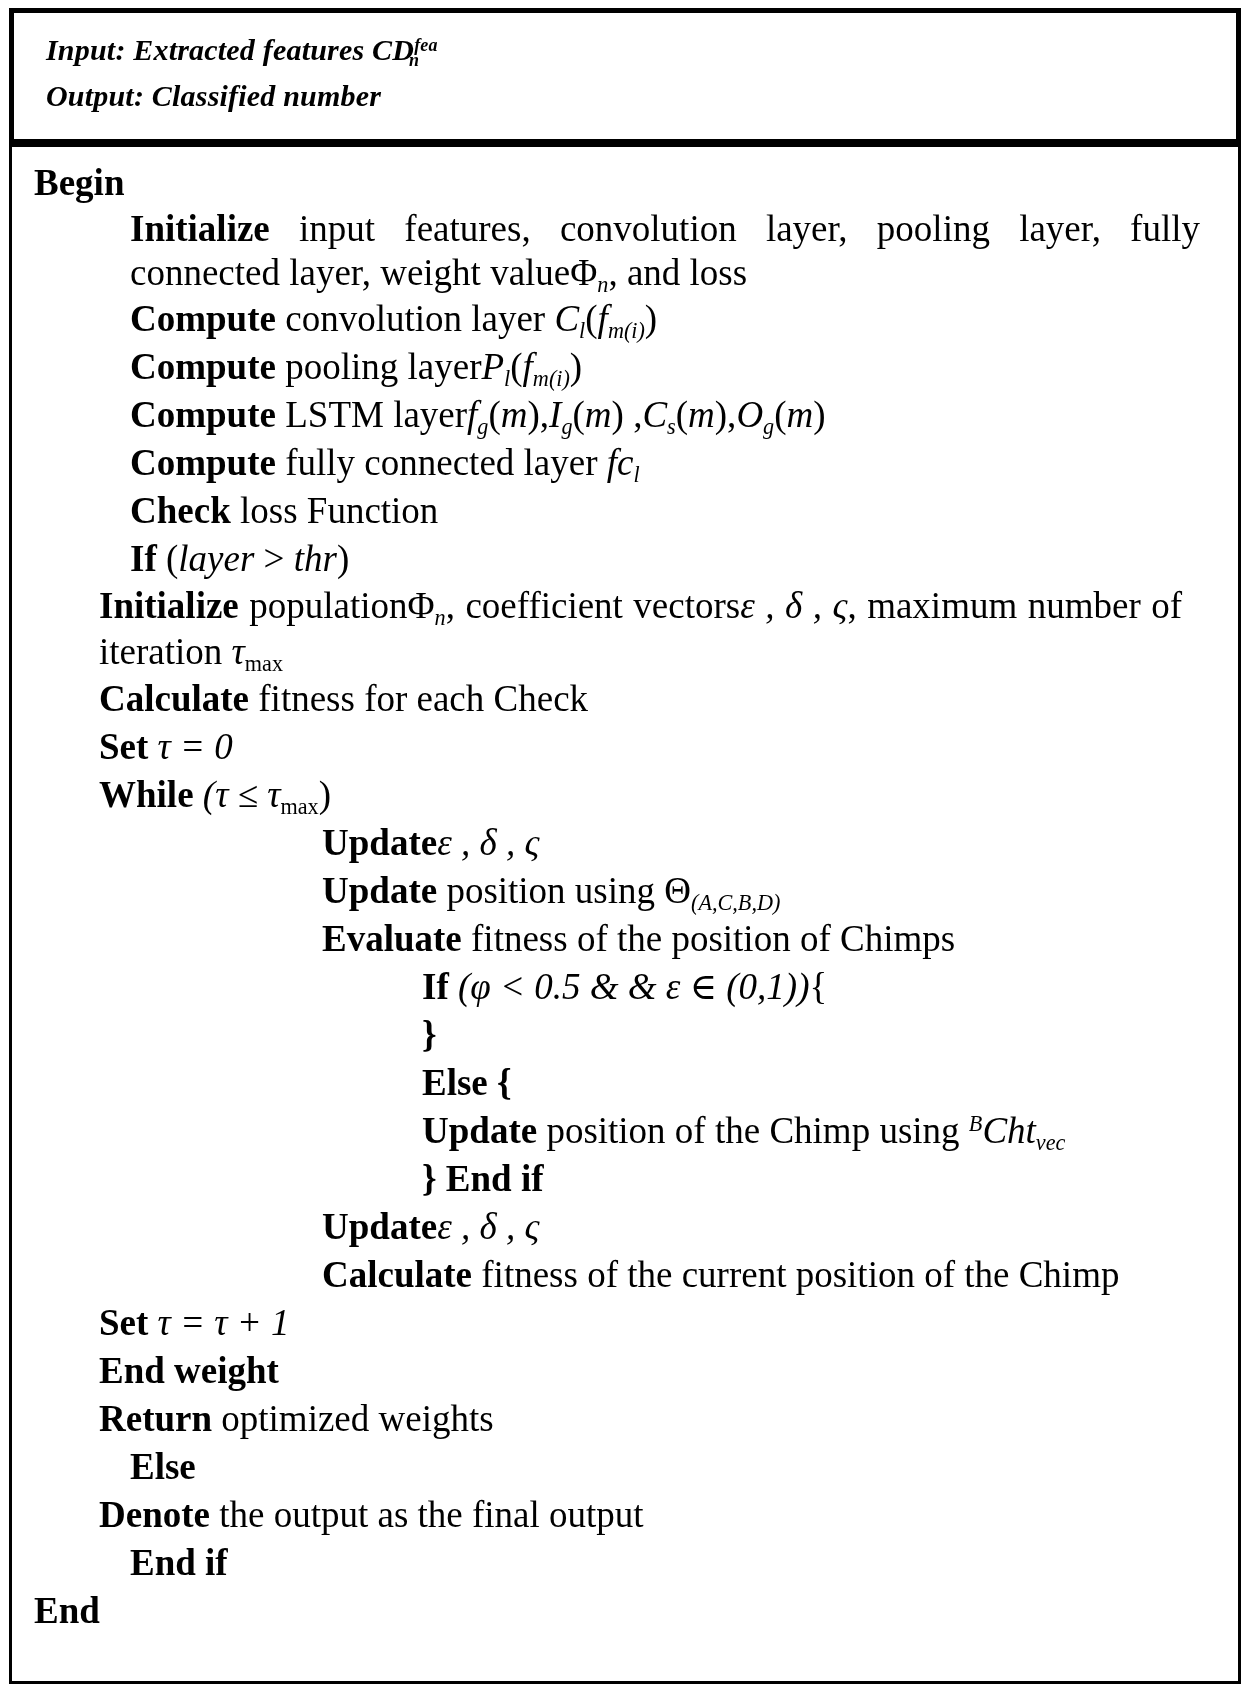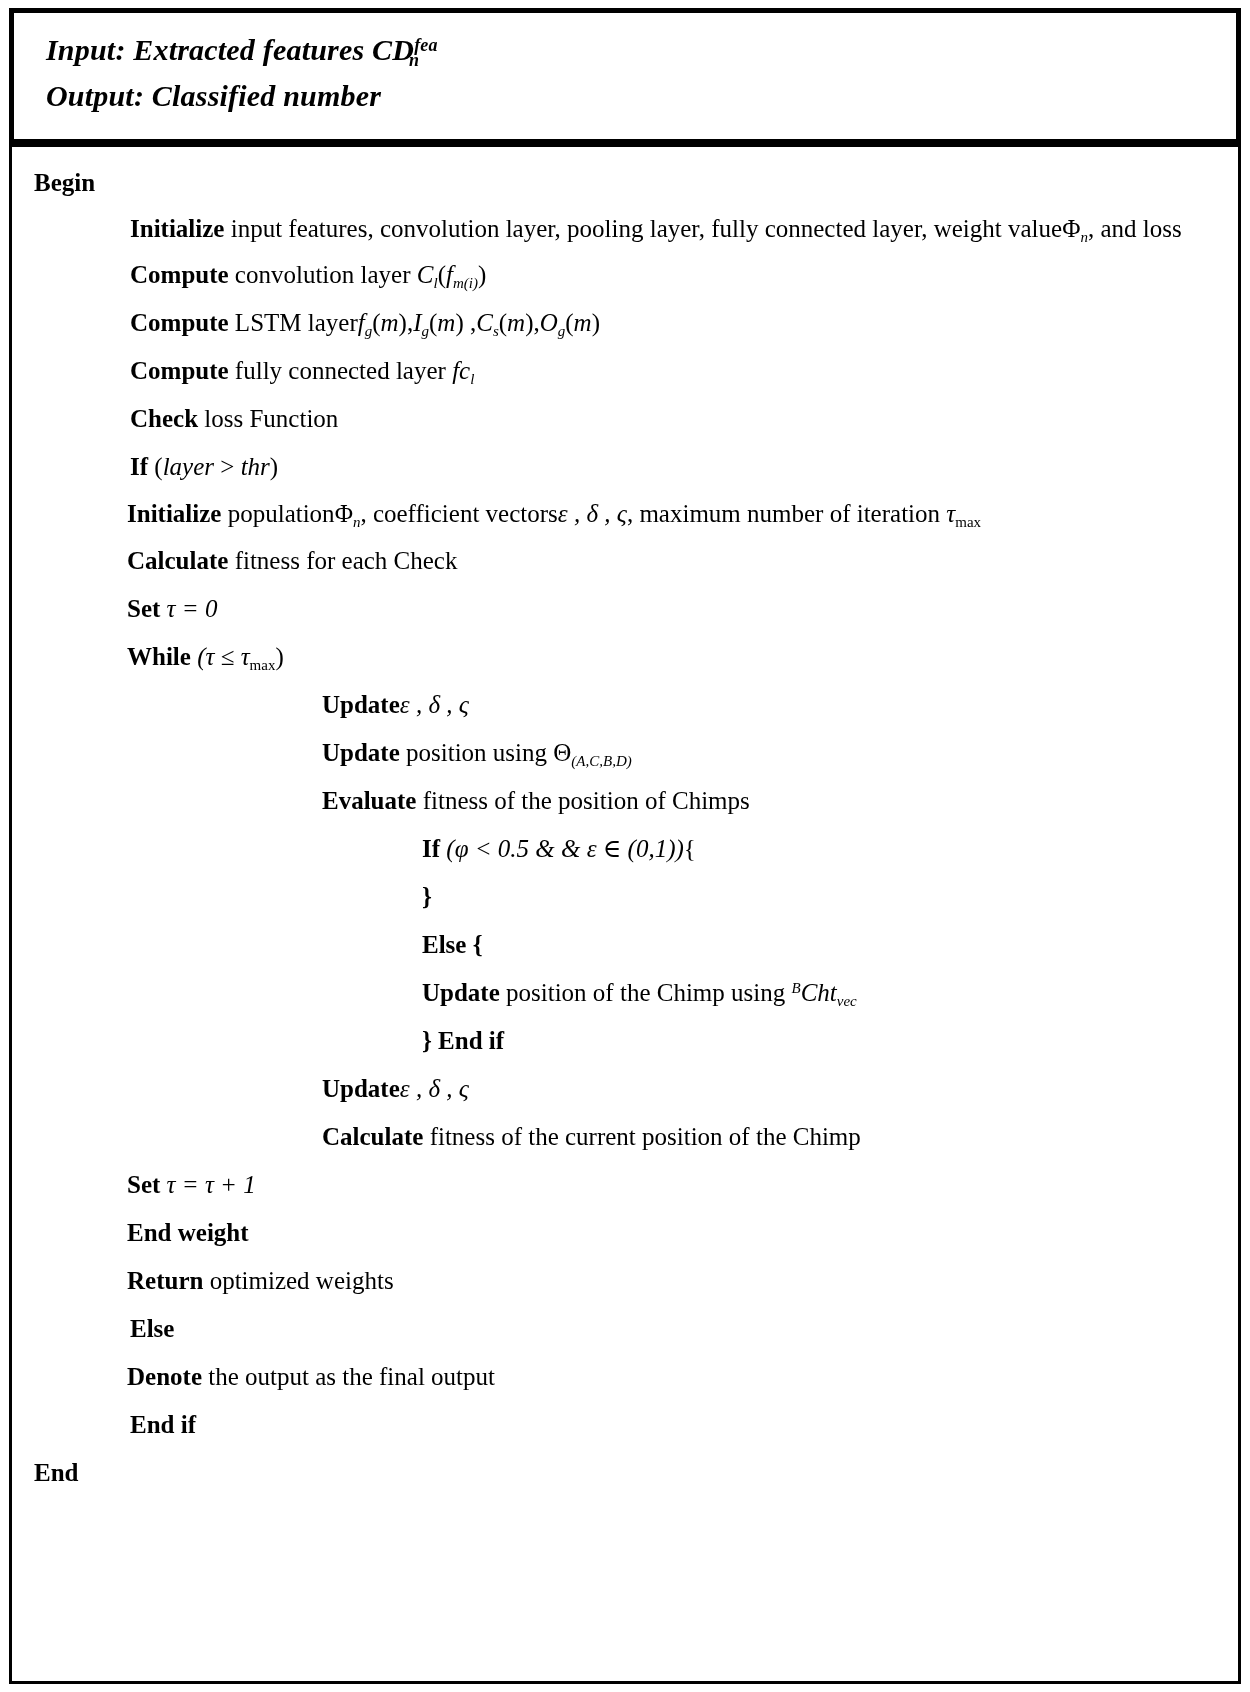--- a/index.html
+++ b/index.html
@@ -51,30 +51,30 @@
     border-right: 3px solid #000000;
     border-bottom: 3px solid #000000;
     border-top: 3px solid #000000;
     padding: 12px 0 10px 0;
     background: #ffffff;
     height: 1540px;
     overflow: hidden;
   }
 
   .line {
-    font-size: 25px;
+    font-size: 37px;
     line-height: 48px;
     white-space: nowrap;
     padding: 0 6px 0 0;
   }
 
   
   .ind0 { margin-left: 22px; }
   .ind1 { margin-left: 118px; }
-  .ind2 { margin-left: 115px; }
+  .ind2 { margin-left: 87px; }
   .ind3 { margin-left: 310px; }
   .ind4 { margin-left: 410px; }
 
   .kw { font-weight: bold; }
 
   
   .math {
     font-style: italic;
     font-family: "Liberation Serif", "DejaVu Serif", serif;
   }
@@ -125,20 +125,24 @@
       <span class="kw">Initialize</span>
       <span>input features, convolution layer, pooling layer, fully connected layer, weight value</span><span class="math mathup nowrapseg"><span>Φ</span><sub>n</sub></span><span>, and loss</span>
     </div>
 
     <div class="line ind1">
       <span class="kw">Compute</span>
       <span>convolution layer</span>
       <span class="math"><span>C</span><sub>l</sub><span class="mathup">(</span><span>f</span><sub>m(i)</sub><span class="mathup">)</span></span>
     </div>
 
+    <div class="line ind1">
+      <span class="kw">Compute</span>
+      <span>pooling layer</span><span class="math"><span>P</span><sub>l</sub><span class="mathup">(</span><span>f</span><sub>m(i)</sub><span class="mathup">)</span></span>
+    </div>
 
     <div class="line ind1">
       <span class="kw">Compute</span>
       <span>LSTM layer</span><span class="math"><span>f<sub>g</sub></span><span class="mathup">(</span><span>m</span><span class="mathup">),</span><span>I<sub>g</sub></span><span class="mathup">(</span><span>m</span><span class="mathup">) ,</span><span>C<sub>s</sub></span><span class="mathup">(</span><span>m</span><span class="mathup">),</span><span>O<sub>g</sub></span><span class="mathup">(</span><span>m</span><span class="mathup">)</span></span>
     </div>
 
     <div class="line ind1">
       <span class="kw">Compute</span>
       <span>fully connected layer</span>
       <span class="math"><span>fc</span><sub>l</sub></span>

